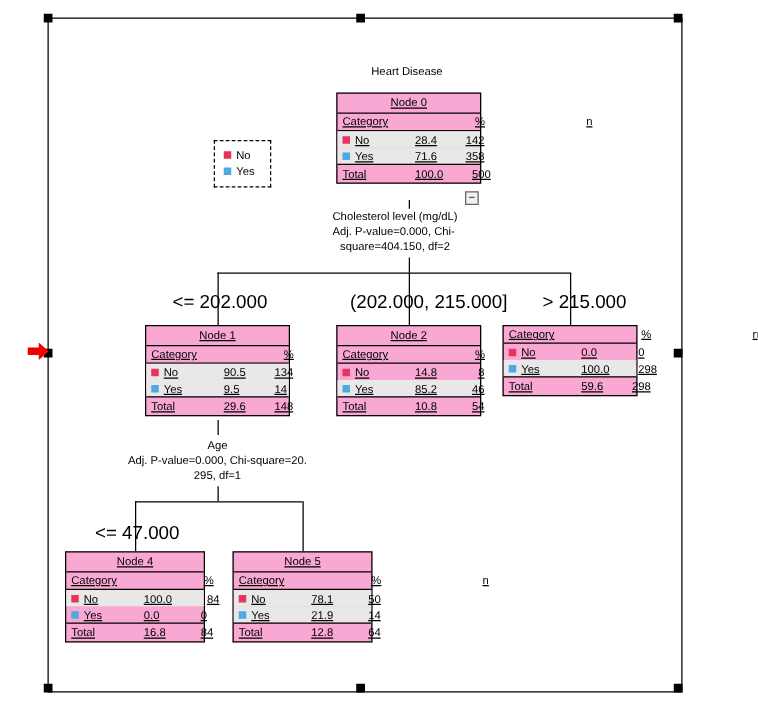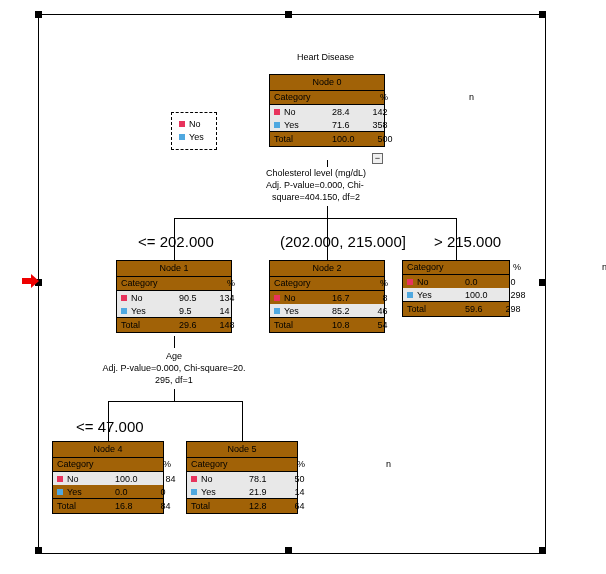--- a/index.html
+++ b/index.html
@@ -70,23 +70,24 @@
   .swatch {
     width: 6px;
     height: 6px;
     margin-right: 4px;
     display: inline-block;
   }
   
   .node {
     position: absolute;
     border: 1px solid #000000;
-    background: #a16207;
+    background: #f9a8d4;
     box-sizing: border-box;
     font-size: 9px;
+    text-decoration: underline;
   }
   .node-title {
     text-align: center;
     padding: 2px 0 2px 0;
     border-bottom: 1px solid #000000;
     font-size: 9px;
     line-height: 11px;
   }
   .node-hdr {
     display: flex;
@@ -272,21 +273,21 @@
     <div class="node-hdr">
       <span class="c-cat">Category</span>
       <span class="c-pct">%</span>
       <span class="c-n">n</span>
     </div>
     <div class="node-row">
       <span class="c-cat">
         <span class="swatch" style="background:#e8335c;"></span>
         <span>No</span>
       </span>
-      <span class="c-pct">16.7</span>
+      <span class="c-pct">14.8</span>
       <span class="c-n">8</span>
     </div>
     <div class="node-row row-shade">
       <span class="c-cat">
         <span class="swatch" style="background:#4fa8e0;"></span>
         <span>Yes</span>
       </span>
       <span class="c-pct">85.2</span>
       <span class="c-n">46</span>
     </div>

